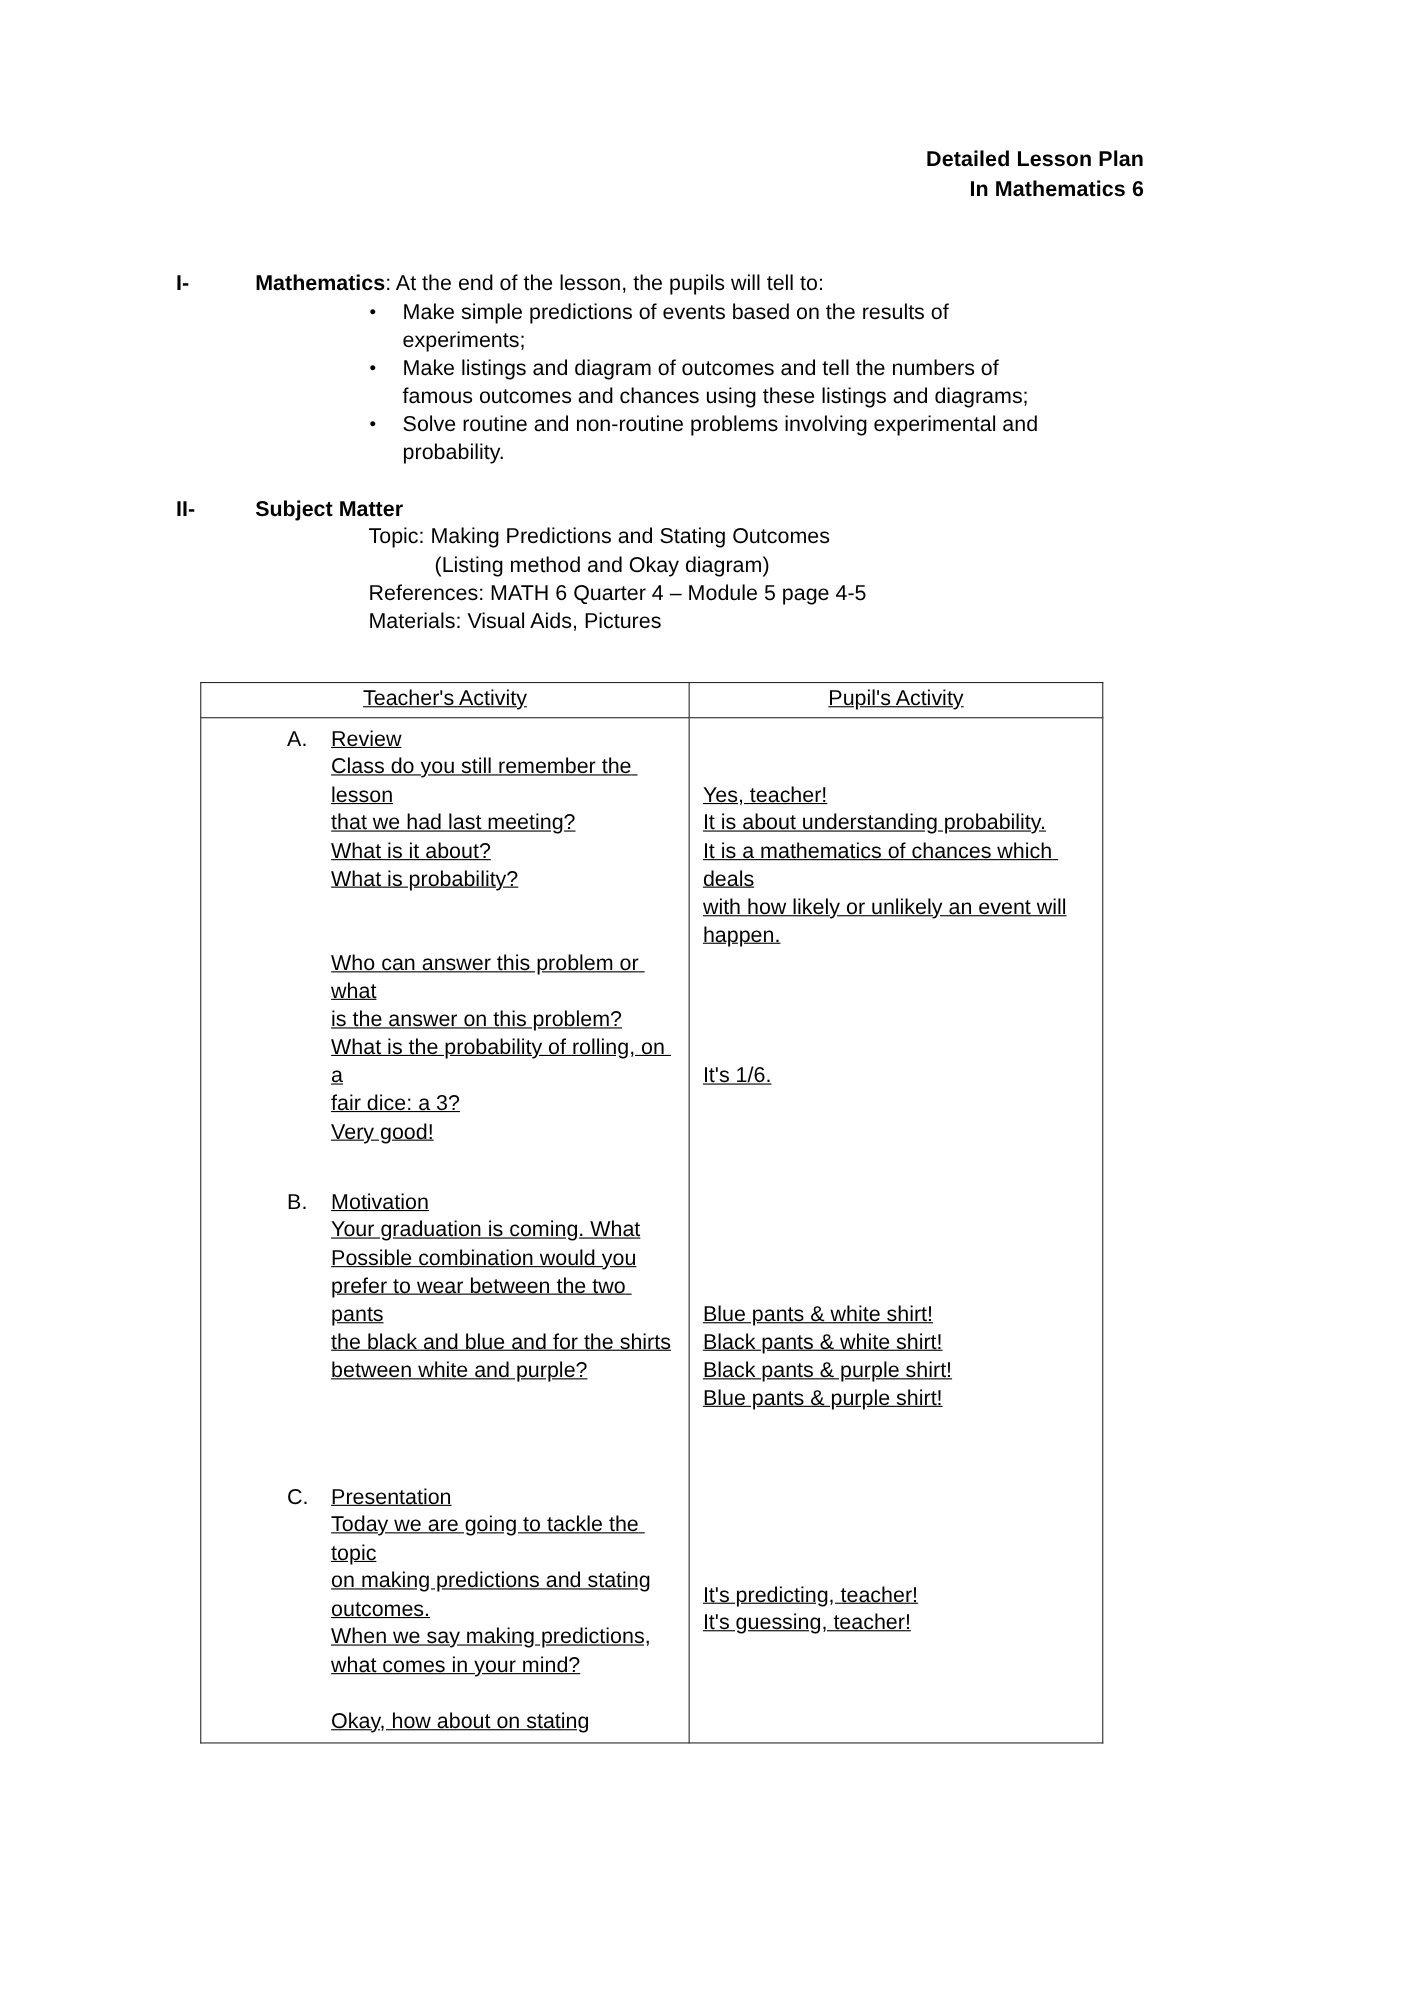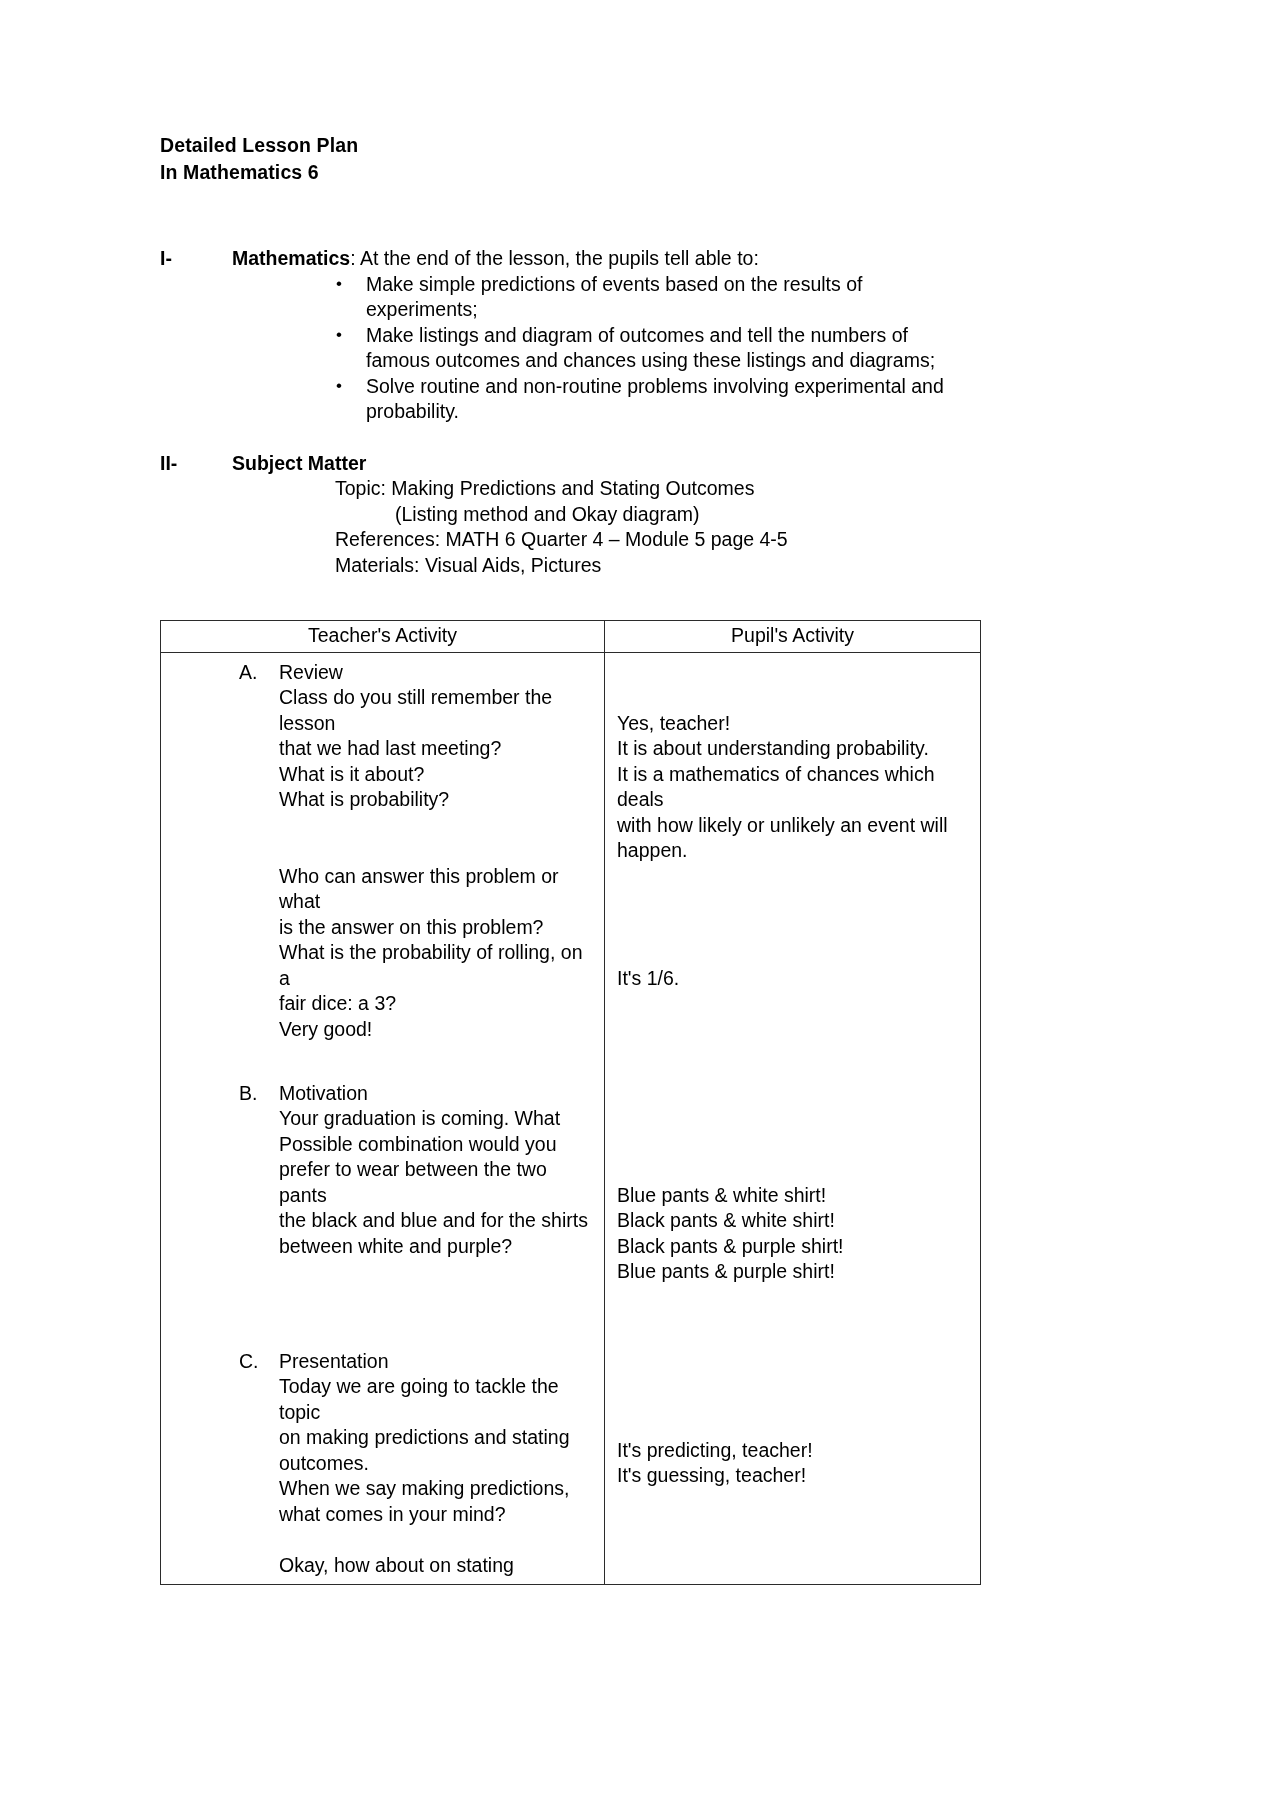--- a/index.html
+++ b/index.html
@@ -25,21 +25,21 @@
   }
   .doc-body {
     position: absolute;
     left: 160px;
     top: 120px;
     width: 880px;
   }
 
   
   .title-block {
-    text-align: left;
+    text-align: right;
     font-weight: bold;
     font-size: 19.5px;
     line-height: 27px;
     letter-spacing: 0.1px;
     margin-top: 12px;
   }
   .title-line { display: block; }
 
   
   .section {
@@ -89,22 +89,24 @@
   .indent-more { margin-left: 60px; }
 
   .spacer-sm { height: 13px; }
   .spacer-md { height: 26px; }
   .spacer-lg { height: 34px; }
 
   
   .proc-table {
     border-collapse: collapse;
     width: 820px;
+    margin-left: 22px;
     margin-top: 3px;
     table-layout: fixed;
+    text-decoration: underline;
   }
   .proc-table th, .proc-table td {
     border: 1.3px solid #2b2b2b;
     vertical-align: top;
     padding: 0;
   }
   .proc-table th {
     font-weight: normal;
     text-align: center;
     font-size: 19.5px;
@@ -152,21 +154,21 @@
       <span class="title-line">Detailed Lesson Plan</span>
       <span class="title-line">In Mathematics 6</span>
     </div>
 
     <div class="spacer-lg"></div>
     <div class="spacer-md"></div>
 
     <div class="section">
       <div class="sec-num">I-</div>
       <div class="sec-body">
-        <span class="sec-head-bold">Mathematics</span><span class="objectives-intro">: At the end of the lesson, the pupils tell able to:</span>
+        <span class="sec-head-bold">Mathematics</span><span class="objectives-intro">: At the end of the lesson, the pupils will tell to:</span>
       </div>
     </div>
 
     <ul class="bullets">
       <li>Make simple predictions of events based on the results of experiments;</li>
       <li>Make listings and diagram of outcomes and tell the numbers of famous outcomes and chances using these listings and diagrams;</li>
       <li>Solve routine and non-routine problems involving experimental and probability.</li>
     </ul>
 
     <div class="spacer-md"></div>

